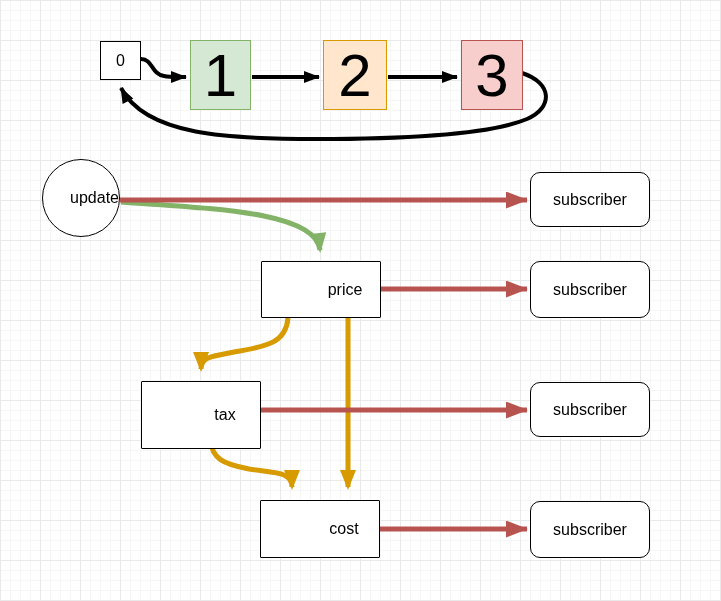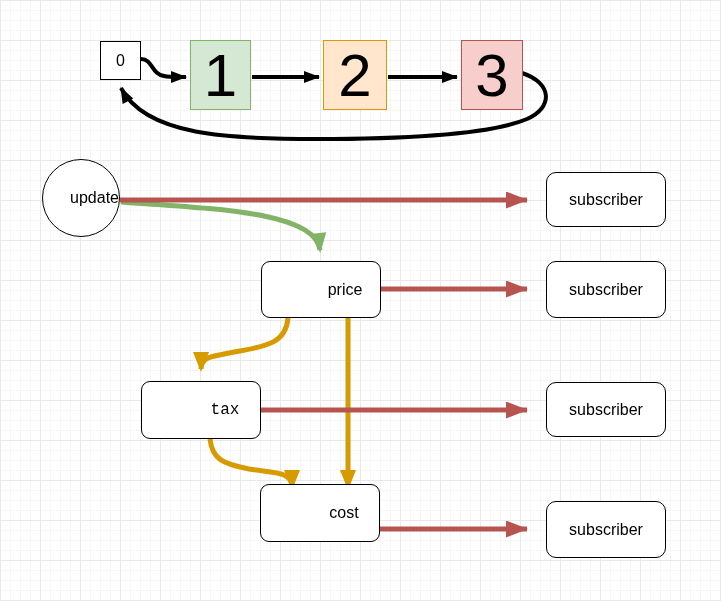--- a/index.html
+++ b/index.html
@@ -16,25 +16,25 @@
   .node{
     position:absolute; display:flex; align-items:center; justify-content:center;
     background:#fff; border:1px solid #000; box-sizing:border-box; font-size:16px;
   }
   .seq{ font-size:60px; }
   .seq0{ left:100px; top:41px; width:41px; height:39px; font-size:16px; }
   .seq1{ left:190px; top:40px; width:61px; height:70px; background:#d5e8d4; border-color:#82b366; }
   .seq2{ left:323px; top:40px; width:64px; height:70px; background:#ffe6cc; border-color:#d79b00; }
   .seq3{ left:461px; top:40px; width:62px; height:70px; background:#f8cecc; border-color:#b85450; }
   .circle{ left:42px; top:159px; width:78px; height:78px; border-radius:50%;justify-content:flex-end; }
-  .rounded{ border-radius:9px;padding-left:48px; }
+  .rounded{ border-radius:1px;padding-left:48px; }
   .price{ left:261px; top:261px; width:120px; height:57px; }
-  .tax{ left:141px; top:381px; width:120px; height:58px;font-family:Liberation Mono, monospace; }
-  .cost{ left:260px; top:484px; width:120px; height:58px; }
-  .sub{ border-radius:10px; left:530px; width:120px;margin-left:16px; }
+  .tax{ left:141px; top:381px; width:120px; height:68px; }
+  .cost{ left:260px; top:500px; width:120px; height:58px; }
+  .sub{ border-radius:10px; left:530px; width:120px; }
   .sub1{ top:172px; height:55px; }
   .sub2{ top:261px; height:57px; }
   .sub3{ top:382px; height:55px; }
   .sub4{ top:501px; height:57px; }
   svg.wires{ position:absolute; left:0; top:0; }
 </style>
 </head>
 <body>
 
 <div class="canvas">

